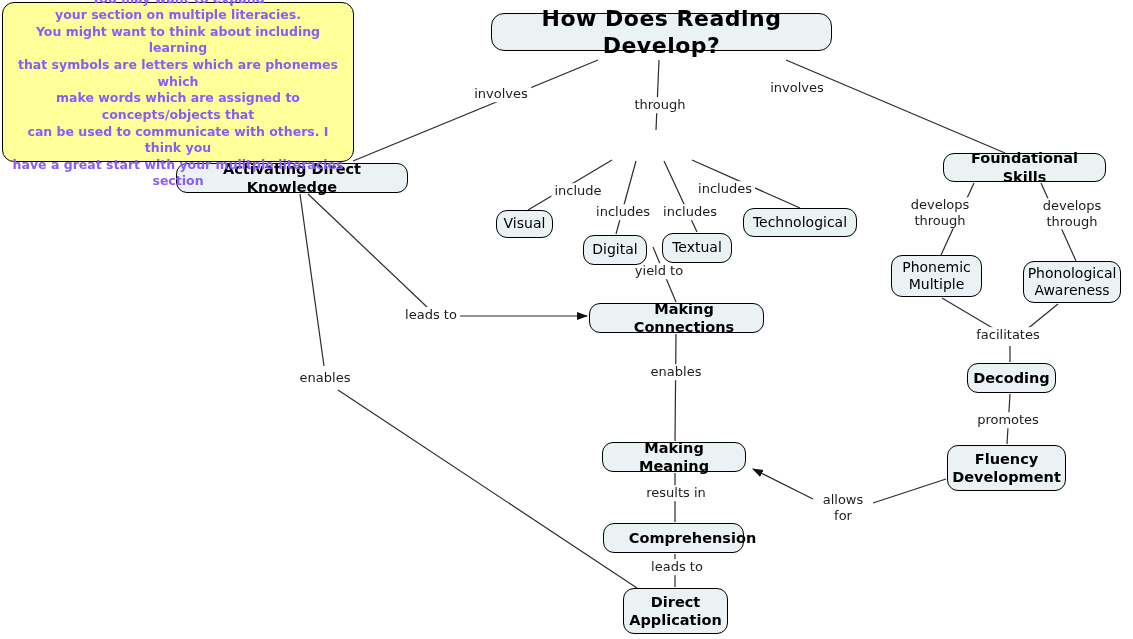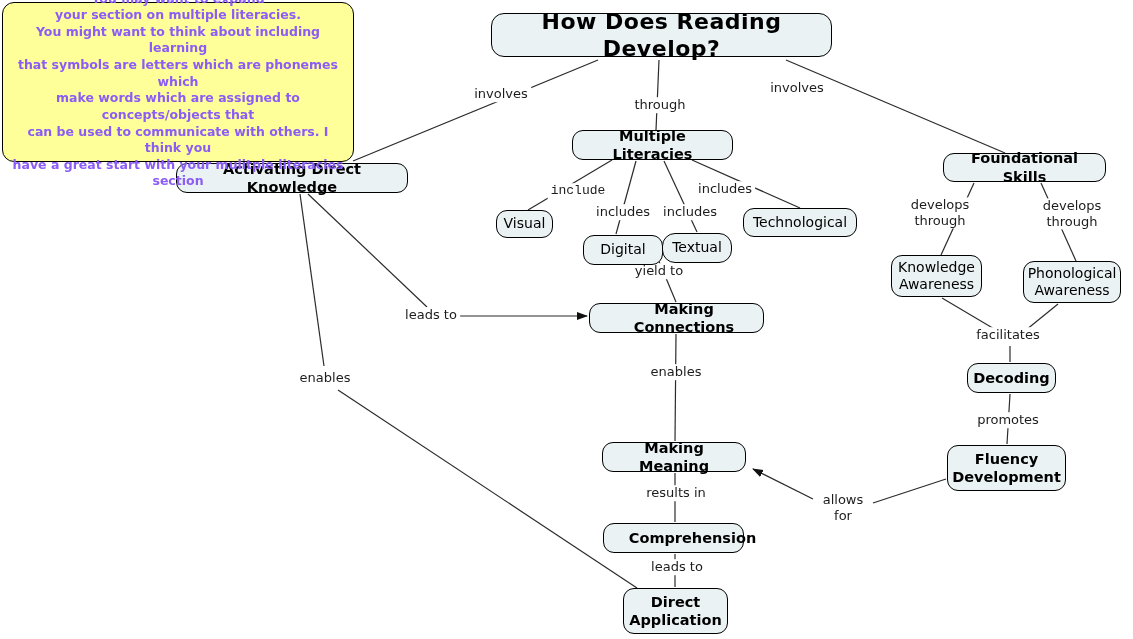--- a/index.html
+++ b/index.html
@@ -71,42 +71,41 @@
 
   <div class="note">Great start -
 You may want to expand
 your section on multiple literacies.
 You might want to think about including learning
 that symbols are letters which are phonemes which
 make words which are assigned to concepts/objects that
 can be used to communicate with others.  I think you
 have a great start with your mulitple literacies section</div>
 
-  <div class="node title" style="left:491px;top:13px;width:341px;height:44px;">How Does Reading Develop?</div>
+  <div class="node title" style="left:491px;top:13px;width:341px;height:38px;">How Does Reading Develop?</div>
 
   <div class="node" style="left:176px;top:163px;width:232px;height:30px;">Activating Direct Knowledge</div>
-  <div class="node" style="left:572px;top:130px;width:161px;height:30px;">Multiple Literacies</div>
   <div class="node" style="left:930px;top:153px;width:163px;height:29px;margin-left:13px;">Foundational Skills</div>
   <div class="node plain" style="left:496px;top:210px;width:57px;height:28px;">Visual</div>
-  <div class="node plain" style="left:583px;top:235px;width:80px;height:30px;">Digital</div>
-  <div class="node plain" style="left:662px;top:233px;width:70px;height:30px;border-radius:13px;">Textual</div>
+  <div class="node plain" style="left:583px;top:235px;width:64px;height:30px;">Digital</div>
+  <div class="node plain" style="left:662px;top:233px;width:70px;height:30px;">Textual</div>
   <div class="node plain" style="left:743px;top:208px;width:114px;height:29px;">Technological</div>
   <div class="node" style="left:589px;top:303px;width:175px;height:30px;padding-left:19px;">Making Connections</div>
-  <div class="node plain" style="left:891px;top:255px;width:91px;height:42px;">Knowledge Awareness</div>
+  <div class="node plain" style="left:891px;top:255px;width:91px;height:42px;">Phonemic Multiple</div>
   <div class="node plain" style="left:1023px;top:261px;width:98px;height:42px;">Phonological Awareness</div>
   <div class="node" style="left:967px;top:363px;width:89px;height:30px;">Decoding</div>
   <div class="node" style="left:947px;top:445px;width:119px;height:46px;">Fluency Development</div>
   <div class="node" style="left:602px;top:442px;width:144px;height:30px;">Making Meaning</div>
   <div class="node" style="left:603px;top:523px;width:141px;height:30px;padding-left:42px;">Comprehension</div>
   <div class="node" style="left:623px;top:588px;width:105px;height:46px;">Direct Application</div>
 
   <div class="elabel" style="left:501px;top:94px;">involves</div>
   <div class="elabel" style="left:660px;top:105px;">through</div>
   <div class="elabel" style="left:797px;top:88px;">involves</div>
-  <div class="elabel" style="left:578px;top:191px;font-family:Liberation Mono, monospace;">include</div>
+  <div class="elabel" style="left:578px;top:191px;">include</div>
   <div class="elabel" style="left:623px;top:212px;">includes</div>
   <div class="elabel" style="left:690px;top:212px;">includes</div>
   <div class="elabel" style="left:725px;top:189px;">includes</div>
   <div class="elabel" style="left:659px;top:271px;">yield to</div>
   <div class="elabel" style="left:431px;top:315px;">leads to</div>
   <div class="elabel" style="left:325px;top:378px;">enables</div>
   <div class="elabel wrap" style="left:940px;top:213px;width:66px;">develops through</div>
   <div class="elabel wrap" style="left:1072px;top:214px;width:66px;">develops through</div>
   <div class="elabel" style="left:1008px;top:335px;">facilitates</div>
   <div class="elabel" style="left:1008px;top:420px;">promotes</div>

